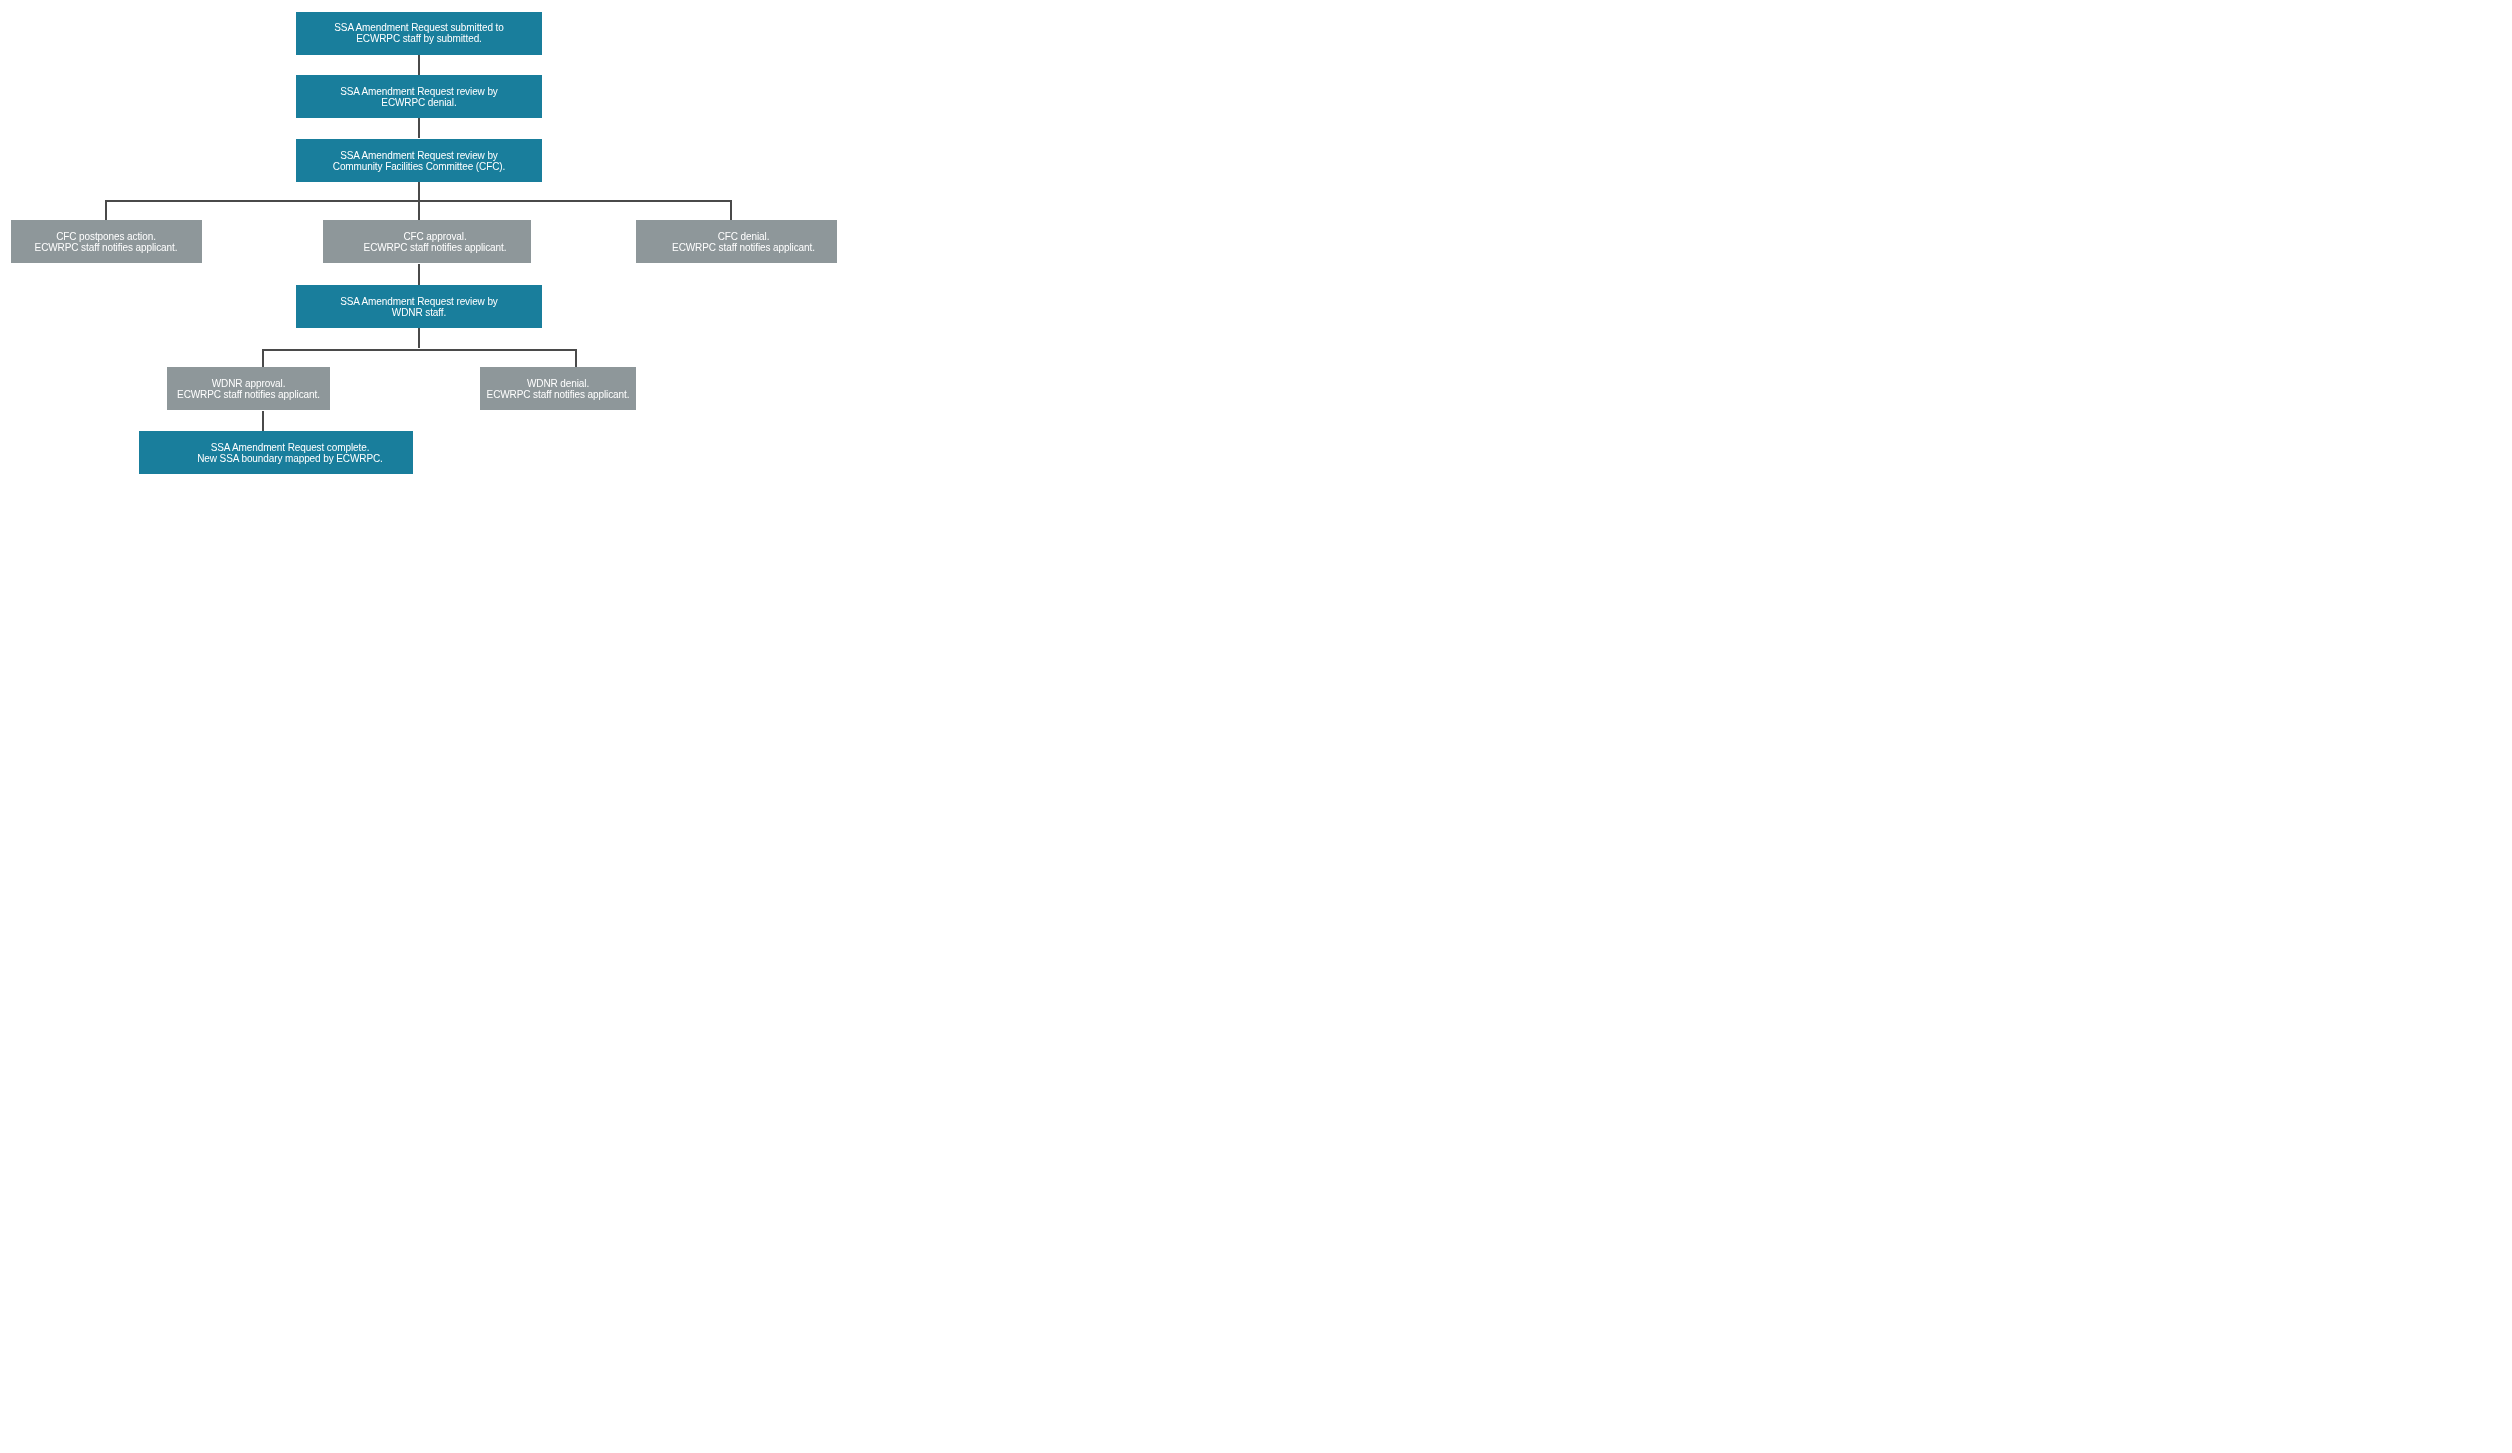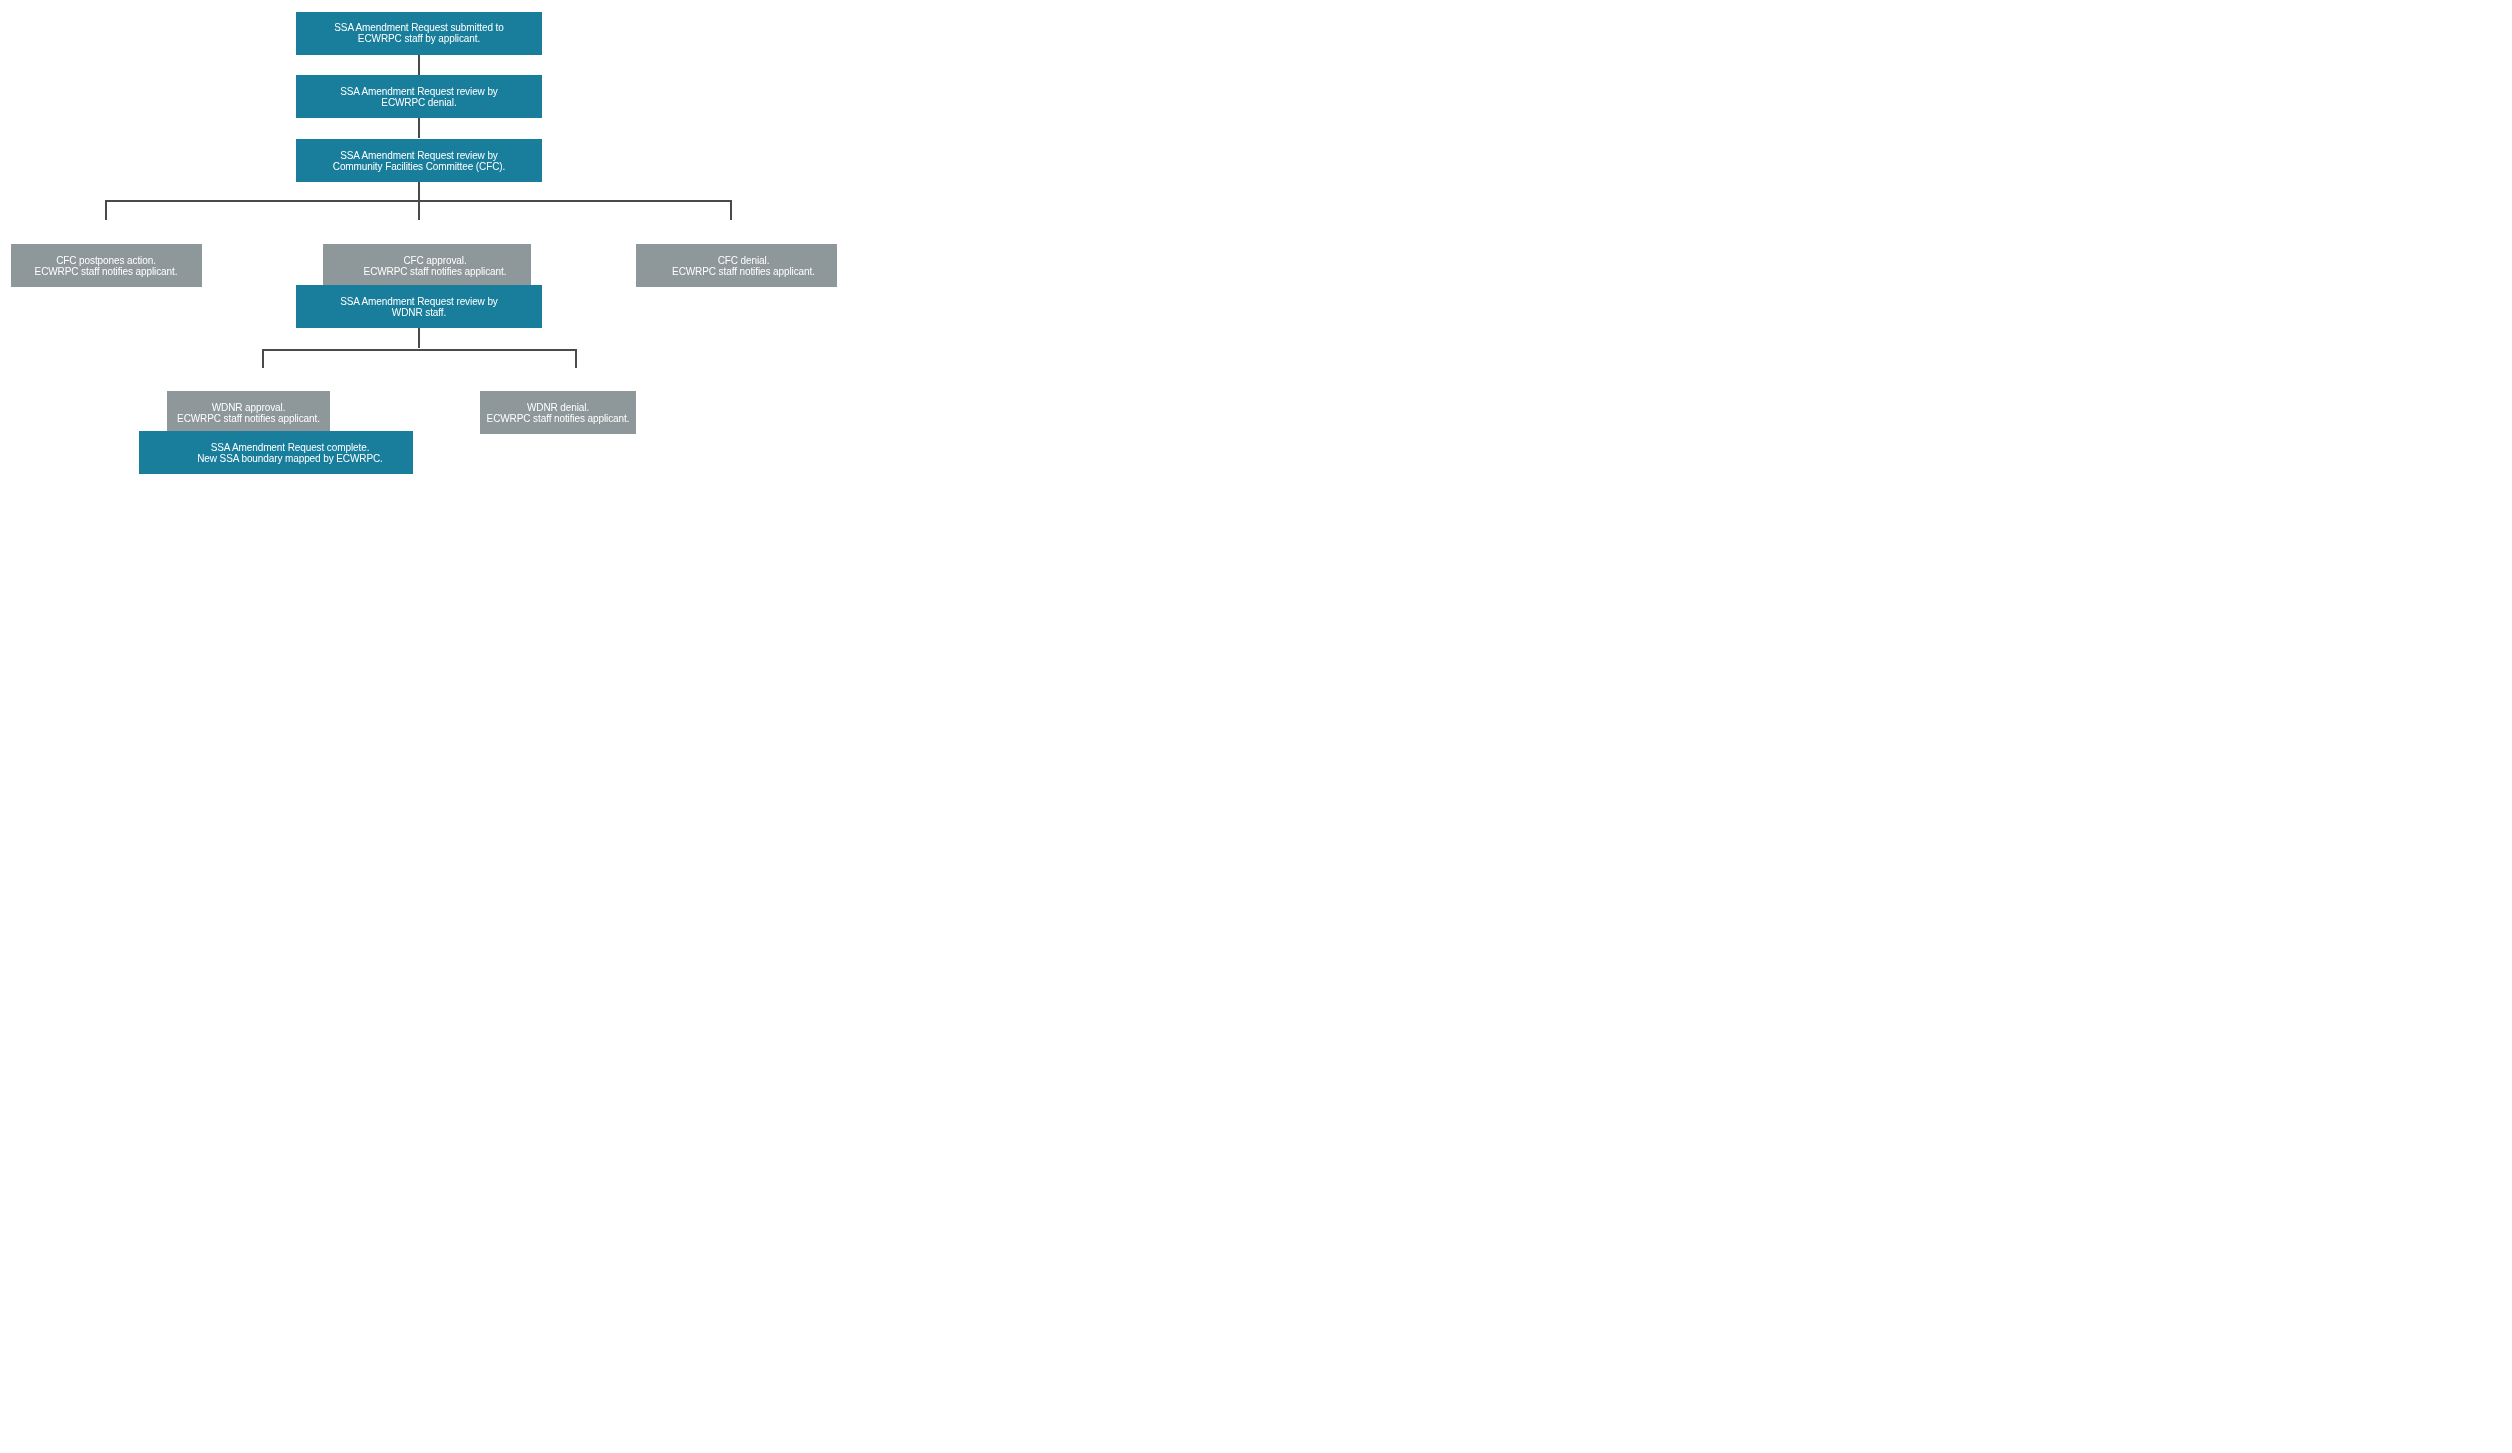--- a/index.html
+++ b/index.html
@@ -21,21 +21,21 @@
     flex-direction: column;
     align-items: center;
     justify-content: center;
     text-align: center;
     color: var(--text, #FFFFFF);
     font-size: 10px;
     line-height: 11px;
     letter-spacing: -0.1px;
   }
   .node.teal { background: var(--teal, #197E9C); }
-  .node.gray { background: var(--gray, #8E979A); margin-top: 24px; }
+  .node.gray { background: var(--gray, #8E979A); }
   .edge {
     position: absolute;
     background: var(--line, #4A4A4A);
   }
 
   
   #n-submit        { left: 296px;  top: 11.5px;  width: 246px; height: 43px; }
   #n-review-ecwrpc { left: 296px;  top: 75px; width: 246px; height: 43px; }
   #n-review-cfc    { left: 296px;  top: 139px; width: 246px; height: 43px; }
   #n-review-wdnr   { left: 296px;  top: 285px; width: 246px; height: 43px; }
@@ -77,21 +77,21 @@
   <div class="edge" id="e-vr1"></div>
   <div class="edge" id="e-v4"></div>
   <div class="edge" id="e-v5"></div>
   <div class="edge" id="e-h2"></div>
   <div class="edge" id="e-vl2"></div>
   <div class="edge" id="e-vr2"></div>
   <div class="edge" id="e-v6"></div>
 
   <div class="node teal" id="n-submit">
     <span>SSA Amendment Request submitted to</span>
-    <span>ECWRPC staff by applicant.</span>
+    <span>ECWRPC staff by submitted.</span>
   </div>
 
   <div class="node teal" id="n-review-ecwrpc">
     <span>SSA Amendment Request review by</span>
     <span>ECWRPC denial.</span>
   </div>
 
   <div class="node teal" id="n-review-cfc">
     <span>SSA Amendment Request review by</span>
     <span>Community Facilities Committee (CFC).</span>

